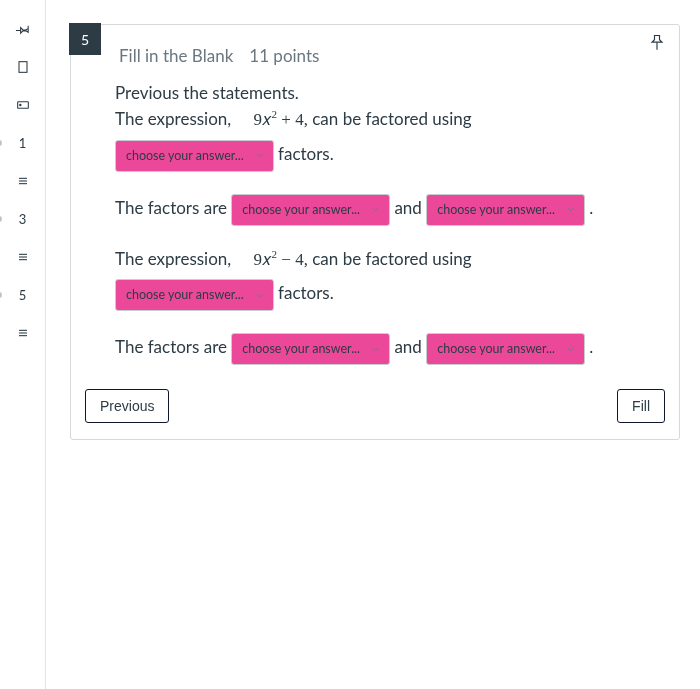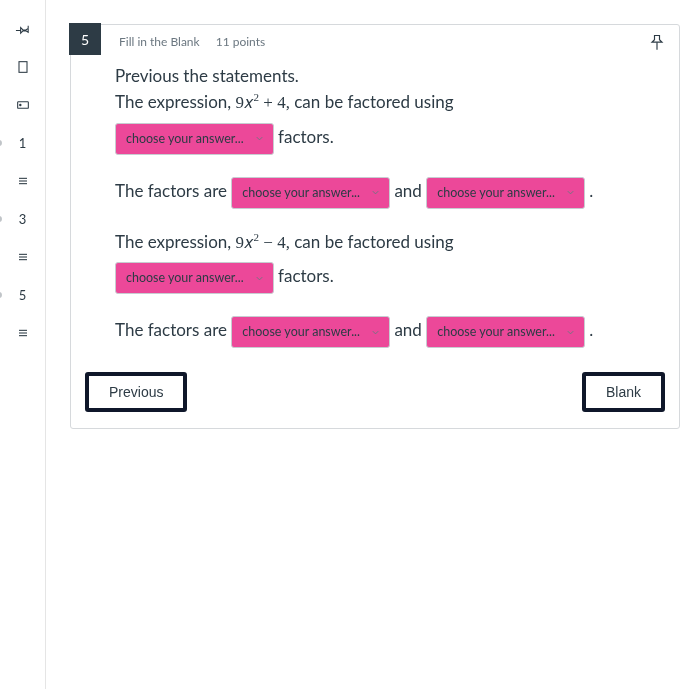--- a/index.html
+++ b/index.html
@@ -66,38 +66,39 @@
     display: flex;
     align-items: center;
     justify-content: center;
     font-size: 14px;
   }
   .qhead {
     display: flex;
     align-items: center;
     gap: 16px;
     padding: 8px 16px 8px 48px;
-    font-size: 12px;
+    font-size: 17px;
     color: #6B7780;
     min-height: 32px;
+    margin-top: 12px;
   }
   .pin-right {
     position: absolute;
     right: 12px; top: 8px;
     width: 20px; height: 20px;
     color: #2D3B45;
   }
   .qbody {
     padding: 6px 32px 6px 44px;
     font-size: 17px;
     line-height: 1.55;
     color: #2D3B45;
   }
   .qbody .stem p { margin-bottom: 0; }
-  .math { font-family: "Times New Roman", serif; }
+  .math { font-family: "Times New Roman", serif; margin-left: 18px; }
   .sup { font-size: 0.65em; vertical-align: super; }
   .dropdown {
     display: inline-flex;
     align-items: center;
     border: 1px solid #c7cdd1;
     border-radius: 3px;
     height: 32px;
     padding: 0 8px 0 10px;
     font-size: 12.5px;
     color: #2D3B45;
@@ -108,26 +109,26 @@
     cursor: pointer;
   }
   .dropdown .chev { width: 11px; height: 11px; }
   .blockgap { height: 18px; }
   .nav {
     display: flex;
     justify-content: space-between;
     padding: 16px 14px 0 14px;
   }
   .btn {
-    border: 4px solid #0f172a;
+    border: 1px solid #0f172a;
     background: #fff;
     border-radius: 3px;
     font-size: 14px;
     color: #2D3B45;
-    padding: 8px 20px;
+    padding: 8px 14px;
     cursor: pointer;
   }
   .row-inline { display: block; margin-top: 4px; }
 </style>
 </head>
 <body>
 
 <div class="sidebar">
   <div class="side-item pin-ic">
     <svg viewBox="0 0 24 24" fill="none" stroke="currentColor" stroke-width="1.6">
@@ -263,16 +264,16 @@
           <svg class="chev" viewBox="0 0 24 24" fill="none" stroke="#6B7780" stroke-width="2">
               <polyline points="6 9 12 15 18 9"></polyline>
             </svg>
         </span>
         <span>.</span>
       </div>
     </div>
 
     <div class="nav">
       <button class="btn">Previous</button>
-      <button class="btn">Blank</button>
+      <button class="btn">Fill</button>
     </div>
   </div>
 </div>
 
 </body></html>

